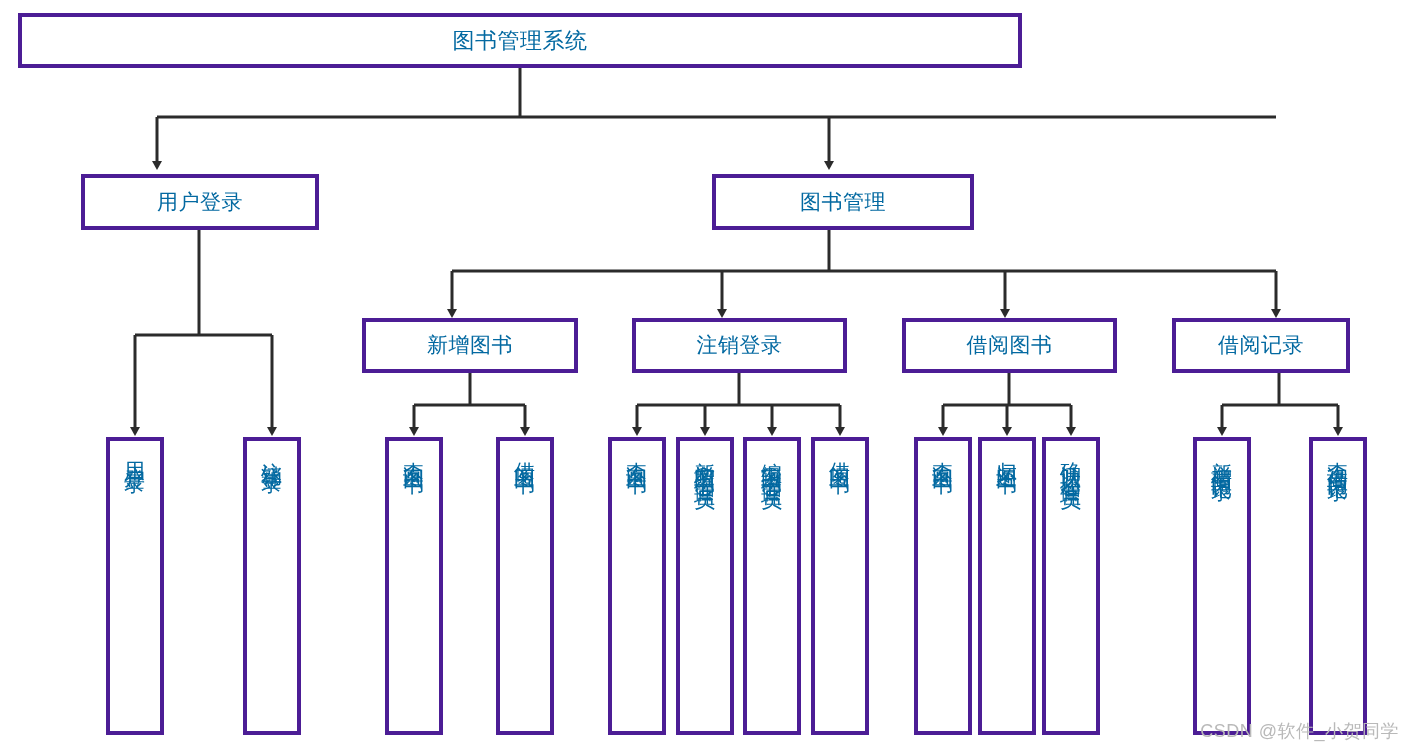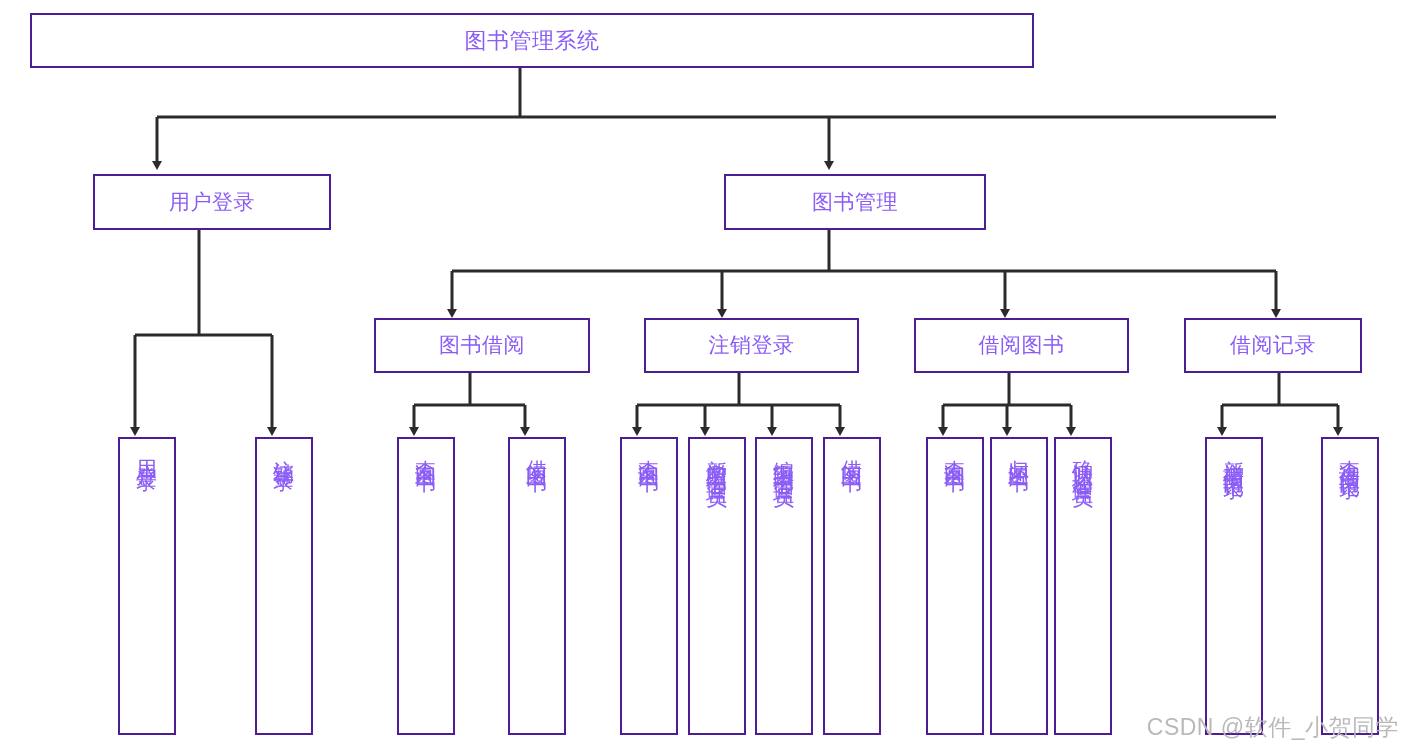--- a/index.html
+++ b/index.html
@@ -8,26 +8,25 @@
     font-family:"Liberation Sans","DejaVu Sans",sans-serif;
     position:relative;
   }
   #stage{position:relative;width:1405px;height:747px;background:#fff;}
   #wires{position:absolute;left:0;top:0;width:1405px;height:747px;}
 
   .node{
     position:absolute;
     box-sizing:border-box;
     background:#ffffff;
-    border:2px solid #4c1d95;
+    border:4px solid #4c1d95;
     display:flex;
     align-items:center;
     justify-content:center;
-    color:#8b5cf6;
-    margin-left:12px;
+    color:#0369a1;
   }
   .node .label{
     display:block;
     text-align:center;
     line-height:1.18;
     letter-spacing:0.5px;
   }
   
   .node.horiz .label{
     writing-mode:horizontal-tb;
@@ -45,21 +44,21 @@
     text-orientation:upright;
     font-size:21px;
     line-height:1.0;
     letter-spacing:4px;
     white-space:nowrap;
   }
   #watermark{
     position:absolute;
     right:6px;
     bottom:4px;
-    font-size:23px;
+    font-size:18px;
     color:#b9b9b9;
     letter-spacing:0.5px;
     white-space:nowrap;
     pointer-events:none;
   }
 </style>
 </head>
 <body>
 
 <div id="stage">
@@ -120,21 +119,21 @@
 
   <div class="node horiz" style="left:81px;top:174px;width:238px;height:56px;">
     <span class="label">用户登录</span>
   </div>
 
   <div class="node horiz" style="left:712px;top:174px;width:262px;height:56px;">
     <span class="label">图书管理</span>
   </div>
 
   <div class="node horiz" style="left:362px;top:318px;width:216px;height:55px;">
-    <span class="label">图书借阅</span>
+    <span class="label">新增图书</span>
   </div>
 
   <div class="node horiz" style="left:632px;top:318px;width:215px;height:55px;">
     <span class="label">注销登录</span>
   </div>
 
   <div class="node horiz" style="left:902px;top:318px;width:215px;height:55px;">
     <span class="label">借阅图书</span>
   </div>
 

